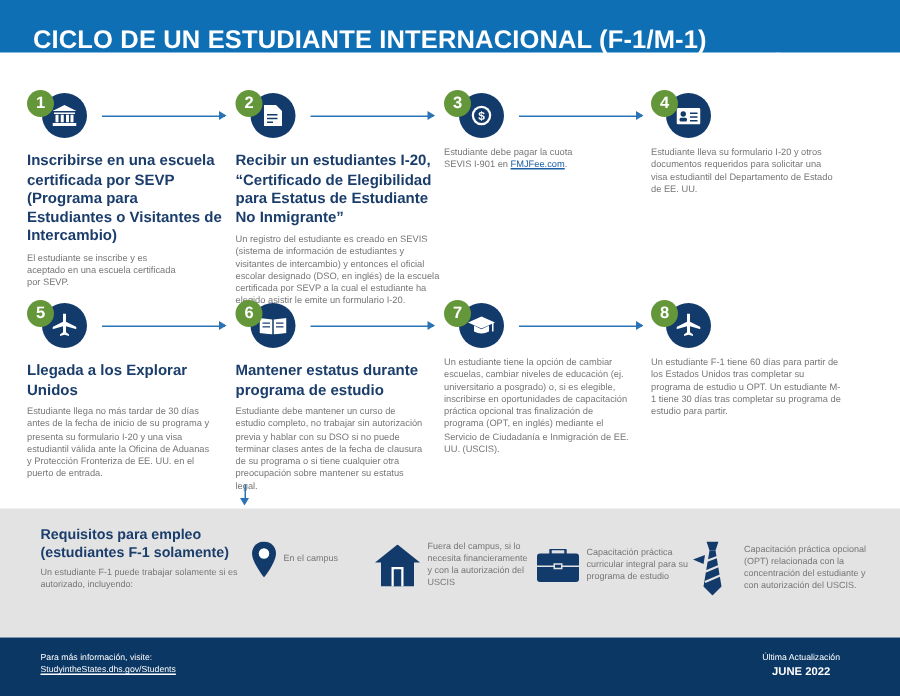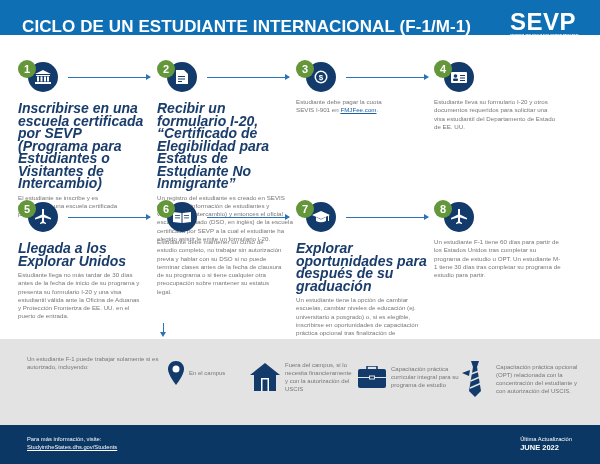--- a/index.html
+++ b/index.html
@@ -2,48 +2,48 @@
 <html><head>
 <meta charset="utf-8">
 <style>
   * { box-sizing: border-box; margin: 0; padding: 0; }
   html, body { width: 600px; height: 464px; background: #ffffff; overflow: hidden; }
   body { font-family: "Liberation Sans", sans-serif; color: #555; position: relative; }
 
   .header { position: absolute; left: 0; top: 0; width: 600px; height: 35px; background: #0e6fb5; }
   .header .title { position: absolute; left: 22px; top: 17px; color: #fff; font-weight: bold; font-size: 17px; letter-spacing: 0.1px; font-family: "Liberation Sans", sans-serif; }
   .logo { position: absolute; left: 510px; top: 10px; width: 85px; }
-  .logo .big { color: #fff; font-weight: bold; font-size: 24px; line-height: 24px; letter-spacing: 0.5px; }
+  .logo .big { color: #fff; font-weight: bold; font-size: 24px; line-height: 24px; letter-spacing: 0.5px; margin-top: 23px; }
   .logo .small { color: #fff; font-size: 3px; line-height: 4px; font-weight: bold; white-space: nowrap; }
 
   .step { position: absolute; width: 140px; }
   .step .badge-wrap { position: relative; height: 32px; }
   .step .circle { position: absolute; left: 10px; top: 0; width: 30px; height: 30px; border-radius: 50%; background: #123a6b; display:flex; align-items:center; justify-content:center; }
   .step .num { position: absolute; left: 0; top: -2px; width: 18px; height: 18px; border-radius: 50%; background: #64963a; color: #fff; font-weight: bold; font-size: 11px; display:flex; align-items:center; justify-content:center; z-index: 2; }
   .step .arrow { position: absolute; left: 50px; top: 15px; width: 82px; height: 1px; background: #2a74b5; }
   .step .arrow::after { content: ""; position: absolute; right: -1px; top: -3px; border-left: 5px solid #2a74b5; border-top: 3.5px solid transparent; border-bottom: 3.5px solid transparent; }
-  .step h3 { margin-top: 8px; color: #1a3d6b; font-size: 14px; line-height: 12.5px; font-weight: bold; font-style: italic; }
+  .step h3 { margin-top: 8px; color: #1a3d6b; font-size: 10px; line-height: 12.5px; font-weight: bold; }
   .step p { margin-top: 4px; color: #777; font-size: 6.2px; line-height: 8.3px; }
   .step p a { color: #1a5fa3; text-decoration: underline; }
 
   .down-arrow { position: absolute; left: 163px; top: 323px; width: 1px; height: 12px; background: #2a74b5; }
   .down-arrow::after { content: ""; position: absolute; left: -3px; bottom: -2px; border-top: 5px solid #2a74b5; border-left: 3.5px solid transparent; border-right: 3.5px solid transparent; }
 
   .employment { position: absolute; left: 0; top: 339px; width: 600px; height: 86px; background: #e3e3e3; }
   .employment .intro { position: absolute; left: 27px; top: 12px; width: 135px; }
   .employment .intro h4 { color: #1a3d6b; font-size: 9.5px; line-height: 11.5px; font-weight: bold; }
   .employment .intro p { margin-top: 4px; color: #777; font-size: 6px; line-height: 8px; }
   .emp-item { position: absolute; display:flex; align-items:center; }
   .emp-item .icon { display:flex; align-items:center; justify-content:center; }
   .emp-item .txt { color: #777; font-size: 6px; line-height: 8.1px; margin-left: 5px; }
 
   .footer { position: absolute; left: 0; top: 425px; width: 600px; height: 39px; background: #0b3764; }
   .footer .left { position: absolute; left: 27px; top: 10px; color: #fff; font-size: 5.8px; line-height: 8px; }
   .footer .left a { color: #fff; text-decoration: underline; }
-  .footer .right { position: absolute; right: 28px; top: 10px; color: #fff; font-size: 5.8px; line-height: 8px; text-align: left; }
+  .footer .right { position: absolute; right: 40px; top: 10px; color: #fff; font-size: 5.8px; line-height: 8px; text-align: center; }
   .footer .right .date { font-weight: bold; font-size: 7.5px; line-height: 10px; }
 </style>
 </head>
 <body>
 
 <div class="header">
   <div class="title">CICLO DE UN ESTUDIANTE INTERNACIONAL (F-1/M-1)</div>
   <div class="logo">
     <div class="big">SEVP</div>
     <div class="small">STUDENT AND EXCHANGE VISITOR PROGRAM</div>
@@ -76,21 +76,21 @@
     <div class="circle">
       <svg width="12" height="14" viewBox="0 0 12 14">
           <path d="M0 0 H8 L12 4 V14 H0 Z" fill="#fff"></path>
           <rect x="2" y="6" width="7" height="1" fill="#123a6b"></rect>
           <rect x="2" y="8.5" width="7" height="1" fill="#123a6b"></rect>
           <rect x="2" y="11" width="4" height="1" fill="#123a6b"></rect>
         </svg>
     </div>
     <div class="arrow"></div>
   </div>
-  <h3>Recibir un formulario I-20, “Certificado de Elegibilidad para Estatus de Estudiante No Inmigrante”</h3>
+  <h3>Recibir un estudiantes I-20, “Certificado de Elegibilidad para Estatus de Estudiante No Inmigrante”</h3>
   <p>Un registro del estudiante es creado en SEVIS (sistema de información de estudiantes y visitantes de intercambio) y entonces el oficial escolar designado (DSO, en inglés) de la escuela certificada por SEVP a la cual el estudiante ha elegido asistir le emite un formulario I-20.</p>
 </div>
 
 <div class="step" style="left:296px; top:62px; width:138px;">
   <div class="badge-wrap">
     <div class="num">3</div>
     <div class="circle">
       <svg width="14" height="14" viewBox="0 0 14 14">
           <circle cx="7" cy="7" r="6.5" fill="#fff"></circle>
           <circle cx="7" cy="7" r="5" fill="#123a6b"></circle>
@@ -141,54 +141,55 @@
           <path d="M0 1 L8.5 2 V12 L0 11 Z" fill="#fff"></path>
           <path d="M18 1 L9.5 2 V12 L18 11 Z" fill="#fff"></path>
           <rect x="2" y="4" width="5" height="0.8" fill="#123a6b"></rect>
           <rect x="2" y="6.5" width="5" height="0.8" fill="#123a6b"></rect>
           <rect x="11" y="4" width="5" height="0.8" fill="#123a6b"></rect>
           <rect x="11" y="6.5" width="5" height="0.8" fill="#123a6b"></rect>
         </svg>
     </div>
     <div class="arrow"></div>
   </div>
+  <h3>Mantener estatus durante programa de estudio</h3>
   <p style="width:125px;">Estudiante debe mantener un curso de estudio completo, no trabajar sin autorización previa y hablar con su DSO si no puede terminar clases antes de la fecha de clausura de su programa o si tiene cualquier otra preocupación sobre mantener su estatus legal.</p>
 </div>
 <div class="down-arrow"></div>
 
 <div class="step" style="left:296px; top:202px; width:138px;">
   <div class="badge-wrap">
     <div class="num">7</div>
     <div class="circle">
       <svg width="18" height="14" viewBox="0 0 18 14">
           <polygon points="9,1 18,5 9,9 0,5" fill="#fff"></polygon>
           <path d="M4 7 V11 Q9 13.5 14 11 V7 L9 9.5 Z" fill="#fff"></path>
           <rect x="16" y="5" width="1" height="6" fill="#fff"></rect>
         </svg>
     </div>
     <div class="arrow"></div>
   </div>
-  <h3>Explorar oportunidades para después de su graduación</h3>
   <p style="width:125px;">Un estudiante tiene la opción de cambiar escuelas, cambiar niveles de educación (ej. universitario a posgrado) o, si es elegible, inscribirse en oportunidades de capacitación práctica opcional tras finalización de programa (OPT, en inglés) mediante el Servicio de Ciudadanía e Inmigración de EE. UU. (USCIS).</p>
 </div>
 
 <div class="step" style="left:434px; top:202px; width:140px;">
   <div class="badge-wrap">
     <div class="num">8</div>
     <div class="circle">
       <svg width="16" height="16" viewBox="0 0 16 16">
           <path d="M7 0 H9 V5.5 L16 9 V10.5 L9 8.5 V12.5 L11 14 V15 L8 14.2 L5 15 V14 L7 12.5 V8.5 L0 10.5 V9 L7 5.5 Z" fill="#fff"></path>
         </svg>
     </div>
   </div>
   <p style="width:128px;">Un estudiante F-1 tiene 60 días para partir de los Estados Unidos tras completar su programa de estudio u OPT. Un estudiante M-1 tiene 30 días tras completar su programa de estudio para partir.</p>
 </div>
 
 <div class="employment">
   <div class="intro">
+    <h4>Requisitos para empleo (estudiantes F-1 solamente)</h4>
     <p>Un estudiante F-1 puede trabajar solamente si es autorizado, incluyendo:</p>
   </div>
 
   <div class="emp-item" style="left:168px; top:22px;">
     <div class="icon">
       <svg width="16" height="24" viewBox="0 0 16 24">
           <path d="M8 0 C3.5 0 0 3.5 0 8 C0 14 8 24 8 24 C8 24 16 14 16 8 C16 3.5 12.5 0 8 0 Z" fill="#123a6b"></path>
           <circle cx="8" cy="8" r="3.5" fill="#fff"></circle>
         </svg>
     </div>

